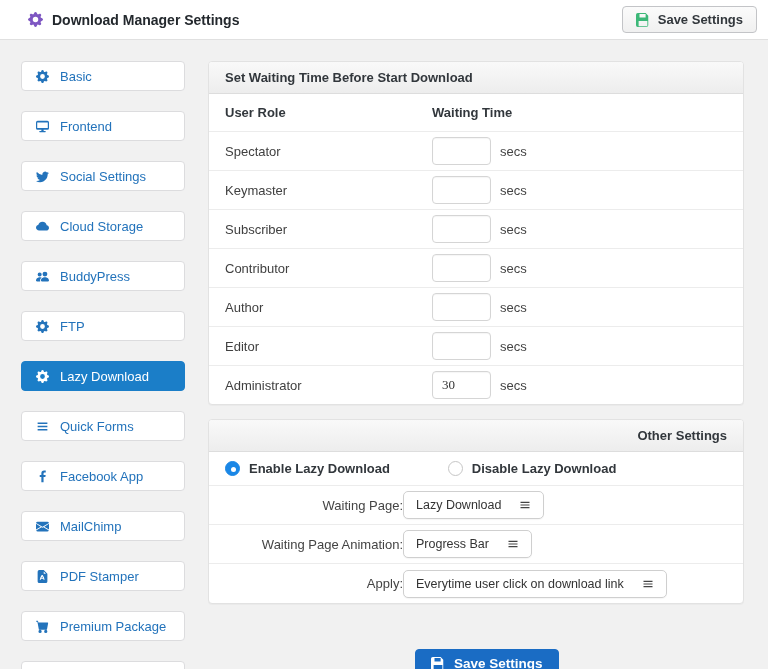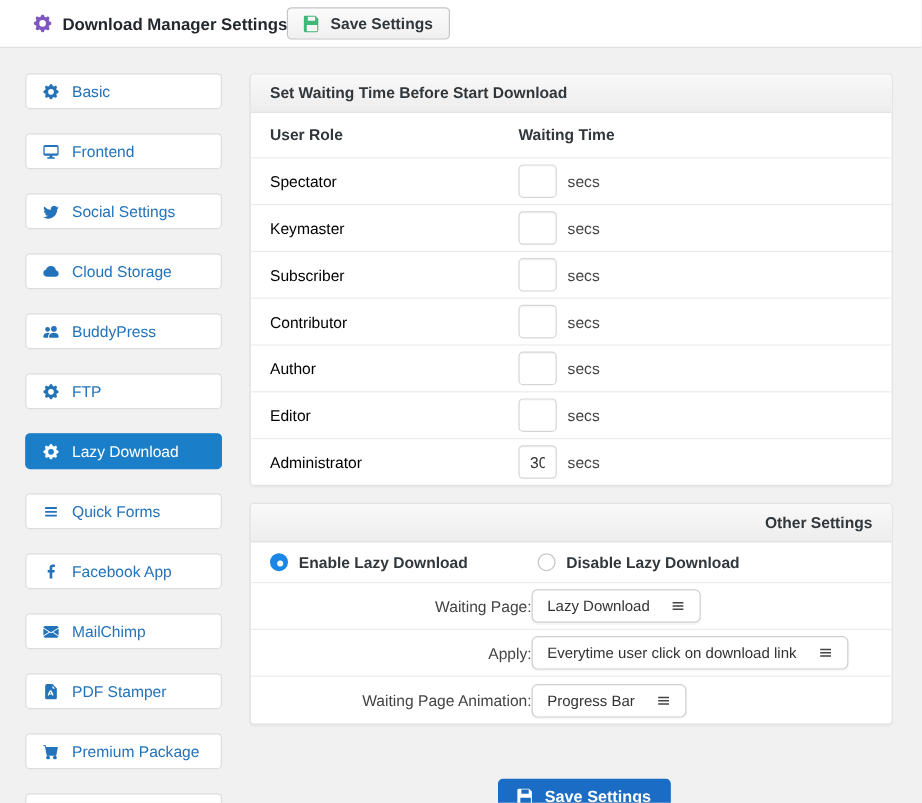--- a/index.html
+++ b/index.html
@@ -8,21 +8,21 @@
     font-family:"Liberation Sans", sans-serif;
     background:#f1f1f1;
     color:#32373c;
     font-size:13px;
   }
   .icn { width:14px; height:14px; flex:0 0 auto; }
 
   
   .topbar {
     height:40px; background:#ffffff; border-bottom:1px solid #e0e0e0;
-    display:flex; align-items:center; 
+    display:flex; align-items:center; justify-content:space-between;
     padding:0 11px 0 28px;
   }
   .topbar-title { display:flex; align-items:center; gap:9px; font-size:14px; font-weight:bold; color:#23282d; }
   .topbar-title .icn { color:#7e57c2; width:15px; height:15px; }
   .btn-save-top {
     display:flex; align-items:center; gap:8px;
     background:linear-gradient(#fbfbfb,#f0f0f0);
     border:1px solid #c3c4c7; border-radius:4px;
     padding:5px 13px; font-size:13px; font-weight:bold; color:#32373c;
     cursor:pointer;
@@ -56,42 +56,42 @@
     background:linear-gradient(#f9f9f9,#ededed);
     border-bottom:1px solid #dddddd;
     padding:8px 16px; font-weight:bold; font-size:13px; color:#32373c;
   }
 
   
   .t-head, .t-row { display:flex; align-items:center; border-bottom:1px solid #ececec; }
   .t-row:last-child { border-bottom:none; }
   .t-head { padding:11px 0; font-weight:bold; }
   .t-row { padding:5px 0; min-height:38px; }
-  .cell-role { width:223px; padding-left:16px; color:#000000; }
+  .cell-role { width:223px; padding-left:16px; color:#404040; }
   .t-head .cell-role, .t-head .cell-time { color:#32373c; }
   .cell-time { display:flex; align-items:center; gap:9px; color:#444; }
   .time-input {
-    width:32px; height:28px; border:1px solid #d5d5d5; border-radius:4px;
-    padding:0 9px; font-size:13px; font-family:Liberation Sans, sans-serif; color:#333;
+    width:59px; height:28px; border:1px solid #d5d5d5; border-radius:4px;
+    padding:0 9px; font-size:13px; font-family:Liberation Serif, serif; color:#333;
     box-shadow:inset 0 1px 1px rgba(0,0,0,.04); background:#fff;
   }
 
   
   .radio-row { display:flex; align-items:center; gap:58px; padding:9px 16px; border-bottom:1px solid #ececec; }
   .radio-opt { display:flex; align-items:center; gap:9px; font-weight:bold; color:#32373c; cursor:pointer; }
   .radio {
     width:15px; height:15px; border-radius:50%; background:#fff;
     border:1px solid #c6c6c6; position:relative; flex:0 0 auto;
   }
   .radio.on { background:#1a87e6; border-color:#1a87e6; }
   .radio.on::after {
     content:""; position:absolute; left:5px; top:5px;
     width:5px; height:5px; border-radius:50%; background:#ffffff;
   }
-  .field-row { display:flex; align-items:center; min-height:39px; border-bottom:1px solid #ececec;padding-left:40px; }
+  .field-row { display:flex; align-items:center; min-height:39px; border-bottom:1px solid #ececec; }
   .field-row:last-child { border-bottom:none; }
   .field-label { width:194px; padding-left:16px; color:#444; }
   .select-box {
     display:inline-flex; align-items:center; gap:18px;
     border:1px solid #cfcfcf; border-radius:5px; background:#ffffff;
     padding:6px 12px; font-size:12.5px; color:#333; cursor:pointer;
     box-shadow:0 1px 1px rgba(0,0,0,.04);
   }
   .select-box .icn { width:12px; height:12px; color:#444; }
 
@@ -288,37 +288,37 @@
           <div class="field-row">
             <div class="field-label">Waiting Page:</div>
             <div class="select-box">
               <span>Lazy Download</span>
               <svg class="icn " viewBox="0 0 16 16" fill="currentColor" aria-hidden="true">
                 <path d="M2 3.6h12v1.6H2zM2 7.2h12v1.6H2zM2 10.8h12v1.6H2z"></path>
               </svg>
             </div>
           </div>
           <div class="field-row">
+            <div class="field-label">Waiting Page Animation:</div>
+            <div class="select-box">
+              <span>Progress Bar</span>
+              <svg class="icn " viewBox="0 0 16 16" fill="currentColor" aria-hidden="true">
+                <path d="M2 3.6h12v1.6H2zM2 7.2h12v1.6H2zM2 10.8h12v1.6H2z"></path>
+              </svg>
+            </div>
+          </div>
+          <div class="field-row">
             <div class="field-label">Apply:</div>
             <div class="select-box">
               <span>Everytime user click on download link</span>
               <svg class="icn " viewBox="0 0 16 16" fill="currentColor" aria-hidden="true">
                 <path d="M2 3.6h12v1.6H2zM2 7.2h12v1.6H2zM2 10.8h12v1.6H2z"></path>
               </svg>
             </div>
           </div>
-          <div class="field-row">
-            <div class="field-label">Waiting Page Animation:</div>
-            <div class="select-box">
-              <span>Progress Bar</span>
-              <svg class="icn " viewBox="0 0 16 16" fill="currentColor" aria-hidden="true">
-                <path d="M2 3.6h12v1.6H2zM2 7.2h12v1.6H2zM2 10.8h12v1.6H2z"></path>
-              </svg>
-            </div>
-          </div>
         </div>
     </div>
 
     <div class="footer-actions">
       <button class="btn-save-bottom">
         <svg class="icn " viewBox="0 0 16 16" fill="currentColor" aria-hidden="true">
             <path d="M2 0h9l3 3v11a2 2 0 0 1-2 2H2a2 2 0 0 1-2-2V2a2 2 0 0 1 2-2z M4 1v4h7V1z M3 9v6h10V9z" fill-rule="evenodd"></path>
           </svg>
         <span>Save Settings</span>
       </button>

